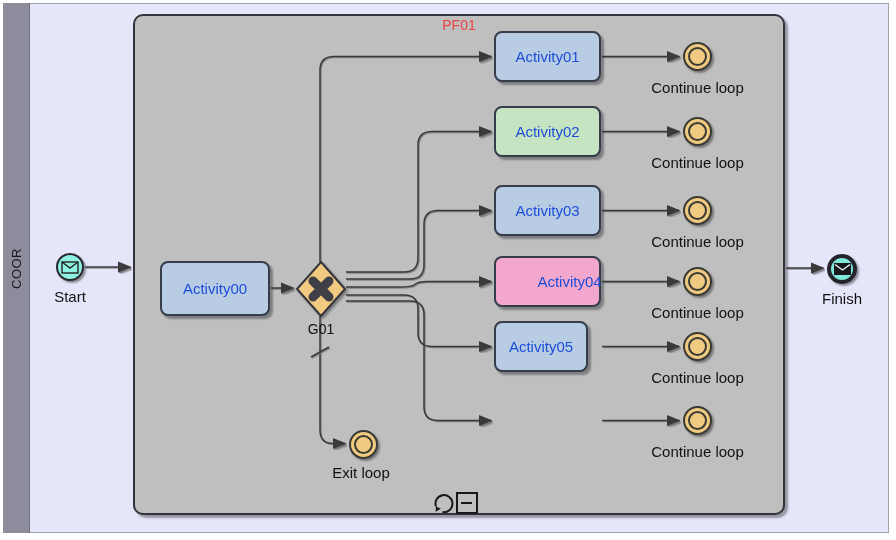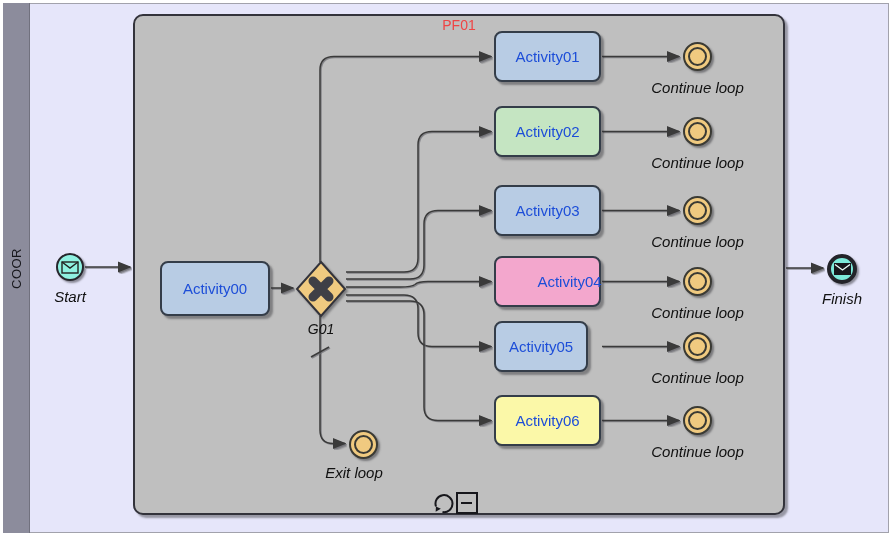--- a/index.html
+++ b/index.html
@@ -9,21 +9,21 @@
   .lane-label{writing-mode:vertical-rl;transform:rotate(180deg);font-size:13px;color:#17171c;letter-spacing:0.5px;}
   .subprocess{position:absolute;left:133px;top:14px;width:652px;height:501px;background:#bfbfbf;border:2px solid #33333b;border-radius:10px;box-sizing:border-box;box-shadow:3px 3px 2px rgba(55,55,60,0.45);}
   .sp-title{position:absolute;left:133px;top:17px;width:652px;text-align:center;font-size:14px;color:#ef4444;}
   .node{position:absolute;box-sizing:border-box;}
   .task{border:2px solid #343d49;border-radius:8px;box-shadow:3px 3px 2px rgba(50,50,55,0.45);display:flex;align-items:center;justify-content:center;font-size:15px;color:#1d4ed8;}
   .evt{border-radius:50%;box-sizing:border-box;box-shadow:2px 2px 2px rgba(50,50,55,0.5);}
   .evt-start{border:2px solid #26262c;display:flex;align-items:center;justify-content:center;}
   .evt-end-ring{border:2px solid #3a3a34;display:flex;align-items:center;justify-content:center;}
   .evt-end-inner{width:19px;height:19px;border:2px solid #3a3a34;border-radius:50%;box-sizing:border-box;}
   .evt-finish{border:4px solid #232329;display:flex;align-items:center;justify-content:center;}
-  .lbl{position:absolute;font-size:15px;color:#111;text-align:center;font-style:italic;}
+  .lbl{position:absolute;font-size:15px;color:#111;text-align:center;}
   .connectors{position:absolute;left:0;top:0;pointer-events:none;}
   .connectors path{filter:drop-shadow(1px 1px 0px rgba(110,110,115,0.7));}
   .gw{position:absolute;filter:drop-shadow(2px 2px 1px rgba(55,55,60,0.5));}
   .loopbox{position:absolute;left:456px;top:492px;width:22px;height:22px;border:2px solid #17171c;box-sizing:border-box;}
   .loopbox::after{content:"";position:absolute;left:3px;top:8px;width:11px;height:0;border-top:2px solid #17171c;}
 </style>
 </head>
 <body>
 
 <div class="canvas">
@@ -88,23 +88,20 @@
     </div>
   <div class="node task" style="left: 494px; top: 185px; width: 107px; height: 51px; background: rgb(184, 204, 228);">
       <span>Activity03</span>
     </div>
   <div class="node task" style="left: 494px; top: 256px; width: 107px; height: 51px; background: rgb(243, 167, 205); padding-left: 44px;">
       <span>Activity04</span>
     </div>
   <div class="node task" style="left: 494px; top: 321px; width: 94px; height: 51px; background: rgb(184, 204, 228);">
       <span>Activity05</span>
     </div>
-  <div class="node task" style="left: 494px; top: 395px; width: 107px; height: 51px; background: rgb(251, 248, 168);">
-      <span>Activity06</span>
-    </div>
 
   <div class="node evt evt-end-ring" style="left: 683px; top: 42px; width: 29px; height: 29px; background: rgb(240, 202, 128);">
       <div class="evt-end-inner" style="background: rgb(240, 202, 128);"></div>
     </div>
   <div class="lbl" style="left:632px;top:79px;width:131px;">Continue loop</div>
 
   <div class="node evt evt-end-ring" style="left: 683px; top: 117px; width: 29px; height: 29px; background: rgb(240, 202, 128);">
       <div class="evt-end-inner" style="background: rgb(240, 202, 128);"></div>
     </div>
   <div class="lbl" style="left:632px;top:154px;width:131px;">Continue loop</div>
@@ -125,21 +122,21 @@
   <div class="lbl" style="left:632px;top:369px;width:131px;">Continue loop</div>
 
   <div class="node evt evt-end-ring" style="left: 683px; top: 406px; width: 29px; height: 29px; background: rgb(240, 202, 128);">
       <div class="evt-end-inner" style="background: rgb(240, 202, 128);"></div>
     </div>
   <div class="lbl" style="left:632px;top:443px;width:131px;">Continue loop</div>
 
   <div class="node evt evt-end-ring" style="left: 349px; top: 430px; width: 29px; height: 29px; background: rgb(240, 202, 128);">
       <div class="evt-end-inner" style="background: rgb(240, 202, 128);"></div>
     </div>
-  <div class="lbl" style="left:304px;top:464px;width:100px;text-align:center;">Exit loop</div>
+  <div class="lbl" style="left:311px;top:464px;width:100px;text-align:center;">Exit loop</div>
 
   <svg class="loopmark" style="position:absolute;left:432px;top:491px;" width="24" height="24" viewBox="0 0 24 24">
     <path d="M 10.5 21 A 8.5 8.5 0 1 0 4 15.5" fill="none" stroke="#17171c" stroke-width="2"></path>
     <path d="M 4 15.5 L 1.5 20 L 7.5 19.5 Z" fill="#17171c" transform="rotate(-25 4 15.5)"></path>
   </svg>
   <div class="loopbox"></div>
 
   <div class="node evt evt-finish" style="left: 827px; top: 254px; width: 30px; height: 30px; background: rgb(125, 234, 218);">
     <svg width="17" height="12" viewBox="0 0 17 12">
       <rect x="0.5" y="0.5" width="16" height="11" fill="#17171c" stroke="#17171c"></rect>

